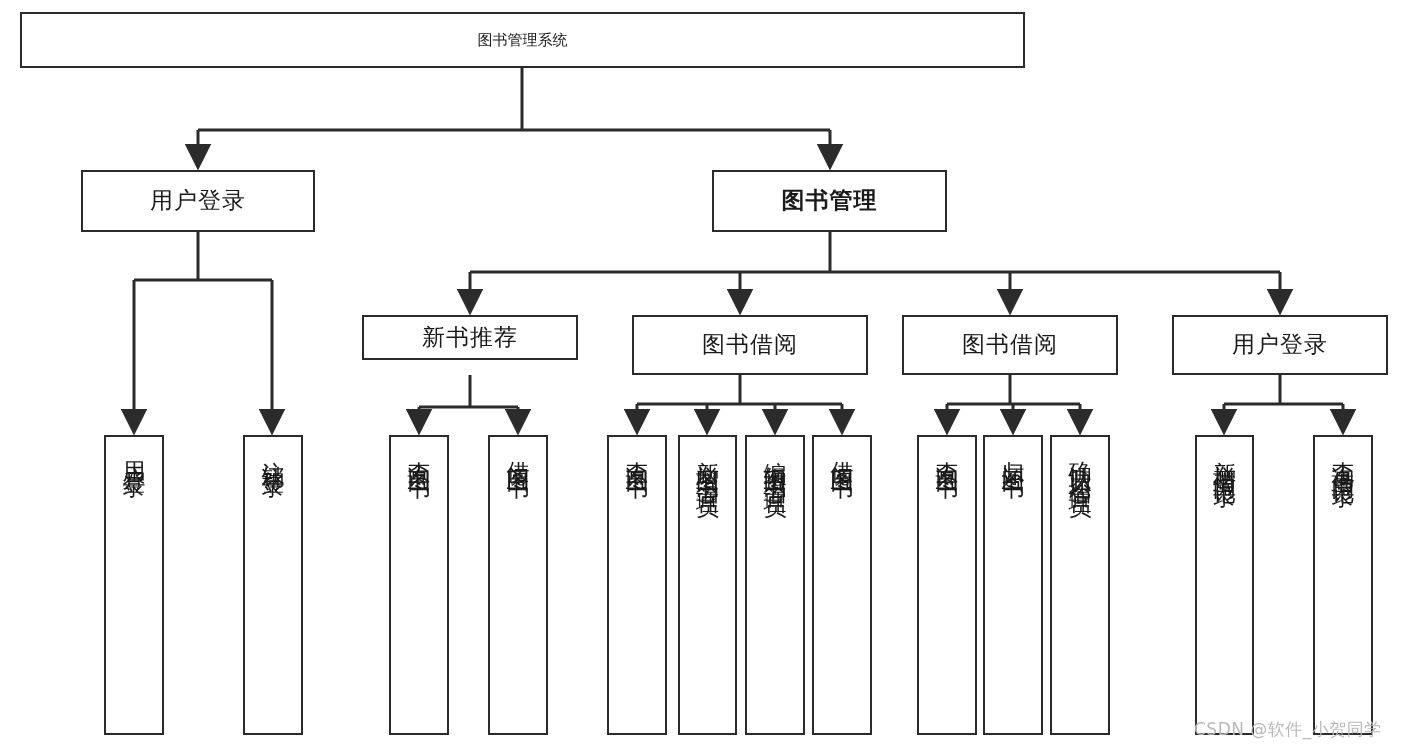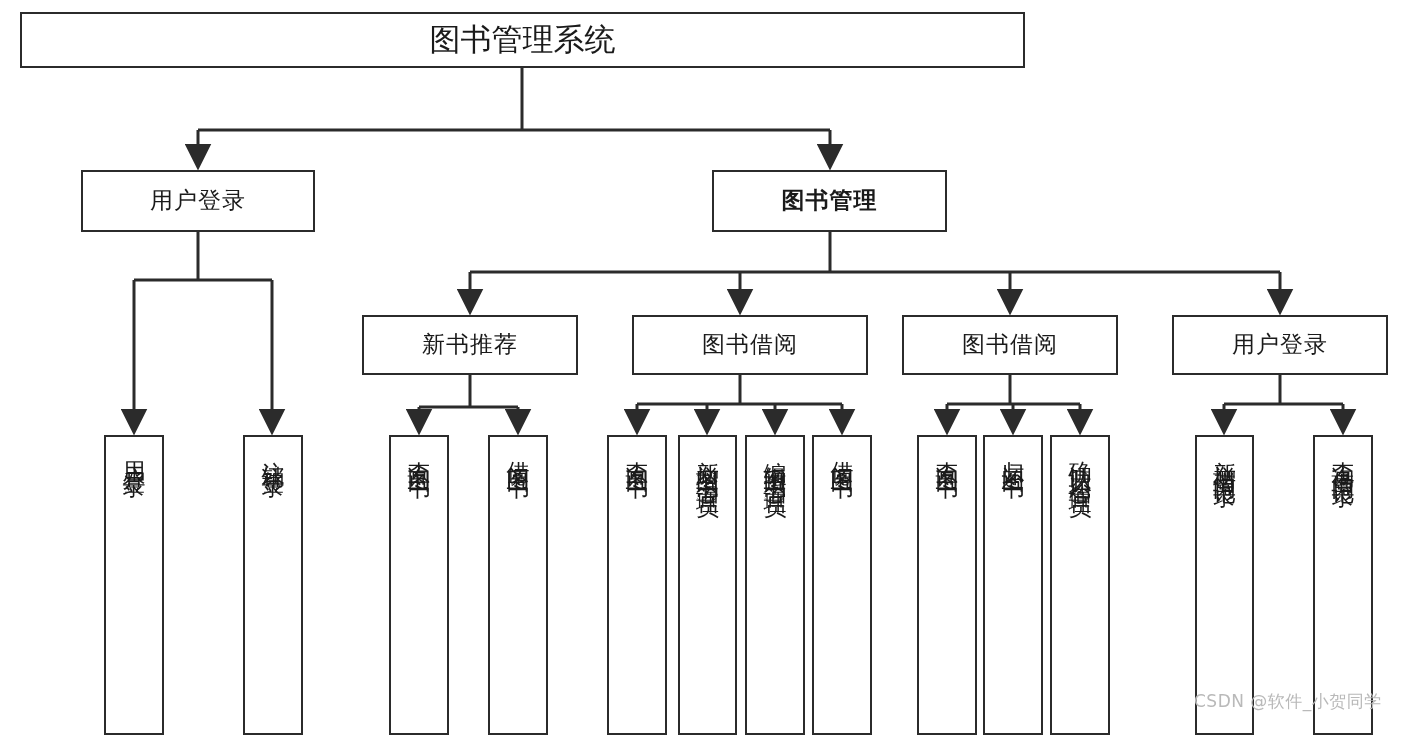--- a/index.html
+++ b/index.html
@@ -33,21 +33,21 @@
     align-items: center;
     justify-content: center;
     color: #1a1a1a;
   }
   .node-h {
     font-size: 23px;
     letter-spacing: 1px;
     line-height: 1.2;
   }
   .node-root {
-    font-size: 31px;
+    font-size: 15px;
   }
   .node-leaf {
     font-size: 23px;
     align-items: flex-start;
     justify-content: center;
     padding-top: 6px;
   }
   .vtext {
     writing-mode: vertical-rl;
     text-orientation: upright;
@@ -124,21 +124,21 @@
     <span>图书管理系统</span>
   </div>
 
   <div class="node node-h" style="left:81px; top:170px; width:234px; height:62px;">
     <span>用户登录</span>
   </div>
   <div class="node node-h" style="left:712px; top:170px; width:235px; height:62px;font-weight:bold;">
     <span>图书管理</span>
   </div>
 
-  <div class="node node-h" style="left:362px; top:315px; width:216px; height:60px;">
+  <div class="node node-h" style="left:362px; top:315px; width:216px; height:45px;">
     <span>新书推荐</span>
   </div>
   <div class="node node-h" style="left:632px; top:315px; width:236px; height:60px;">
     <span>图书借阅</span>
   </div>
   <div class="node node-h" style="left:902px; top:315px; width:216px; height:60px;">
     <span>图书借阅</span>
   </div>
   <div class="node node-h" style="left:1172px; top:315px; width:216px; height:60px;">
     <span>用户登录</span>
@@ -181,15 +181,15 @@
     <span class="vtext">确认归还（管理员）</span>
   </div>
 
   <div class="node node-leaf" style="left:1195px; top:435px; width:59px; height:300px;">
     <span class="vtext">新增借阅记录</span>
   </div>
   <div class="node node-leaf" style="left:1313px; top:435px; width:60px; height:300px;">
     <span class="vtext">查询借阅记录</span>
   </div>
 
-  <div class="watermark" style="left:1194px; top:690px;">CSDN @软件_小贺同学</div>
+  <div class="watermark" style="left:1194px; top:718px;">CSDN @软件_小贺同学</div>
 
 </div>
 
 </body></html>

